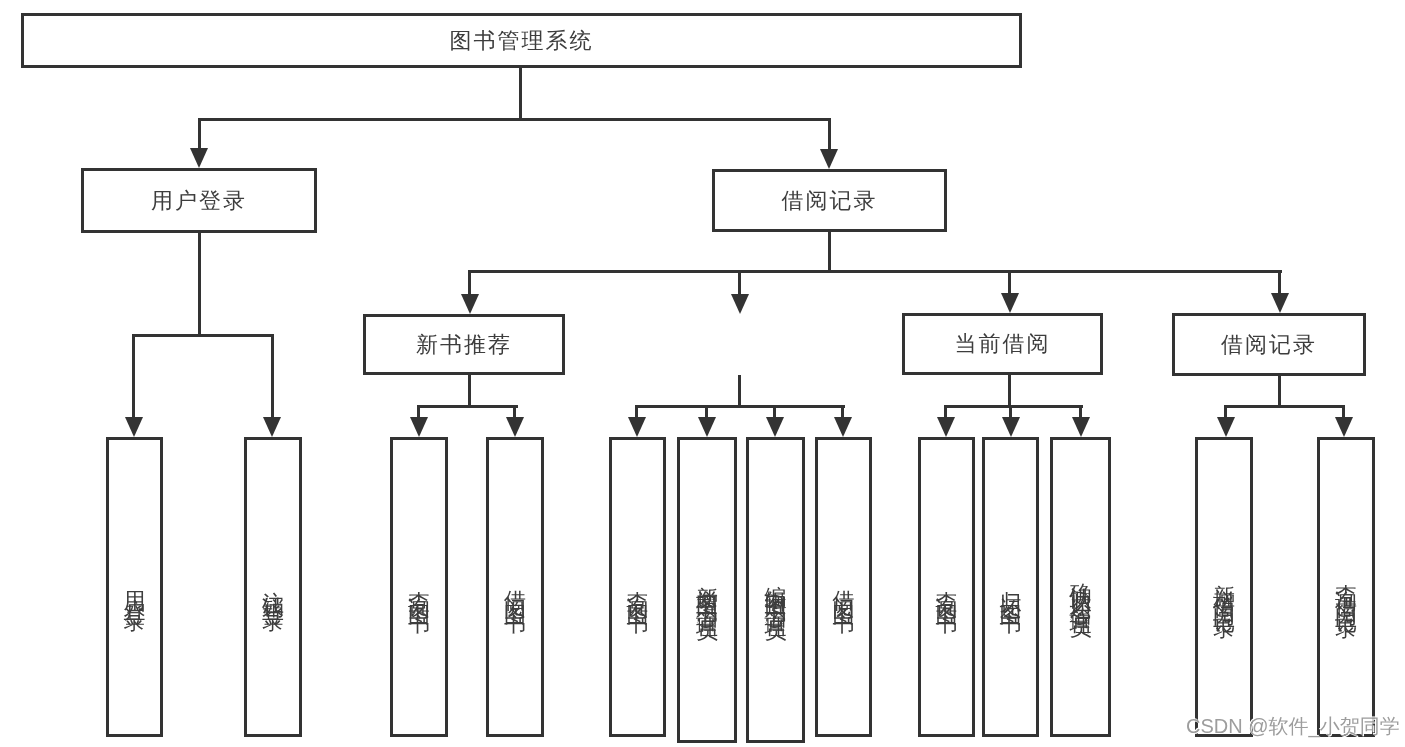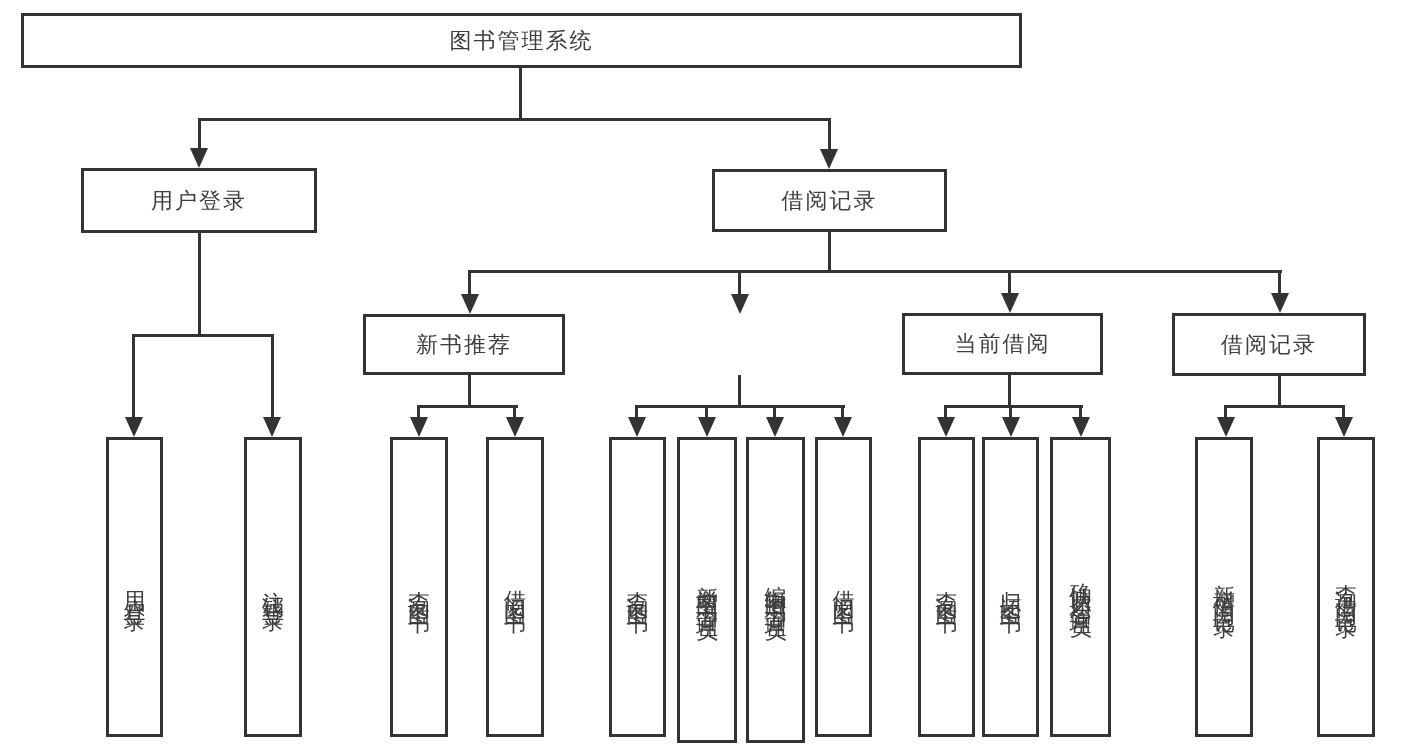--- a/index.html
+++ b/index.html
@@ -152,14 +152,15 @@
   <div class="vline" style="left:1079px;top:405px;height:14px"></div>
   <div class="ahead" style="left:1072px;top:417px"></div>
 
   <div class="vline" style="left:1278px;top:376px;height:31px"></div>
   <div class="hline" style="left:1224px;top:405px;width:121px"></div>
   <div class="vline" style="left:1224px;top:405px;height:14px"></div>
   <div class="ahead" style="left:1217px;top:417px"></div>
   <div class="vline" style="left:1342px;top:405px;height:14px"></div>
   <div class="ahead" style="left:1335px;top:417px"></div>
 
+  <div class="watermark">CSDN @软件_小贺同学</div>
 
 </div>
 
 </body></html>

